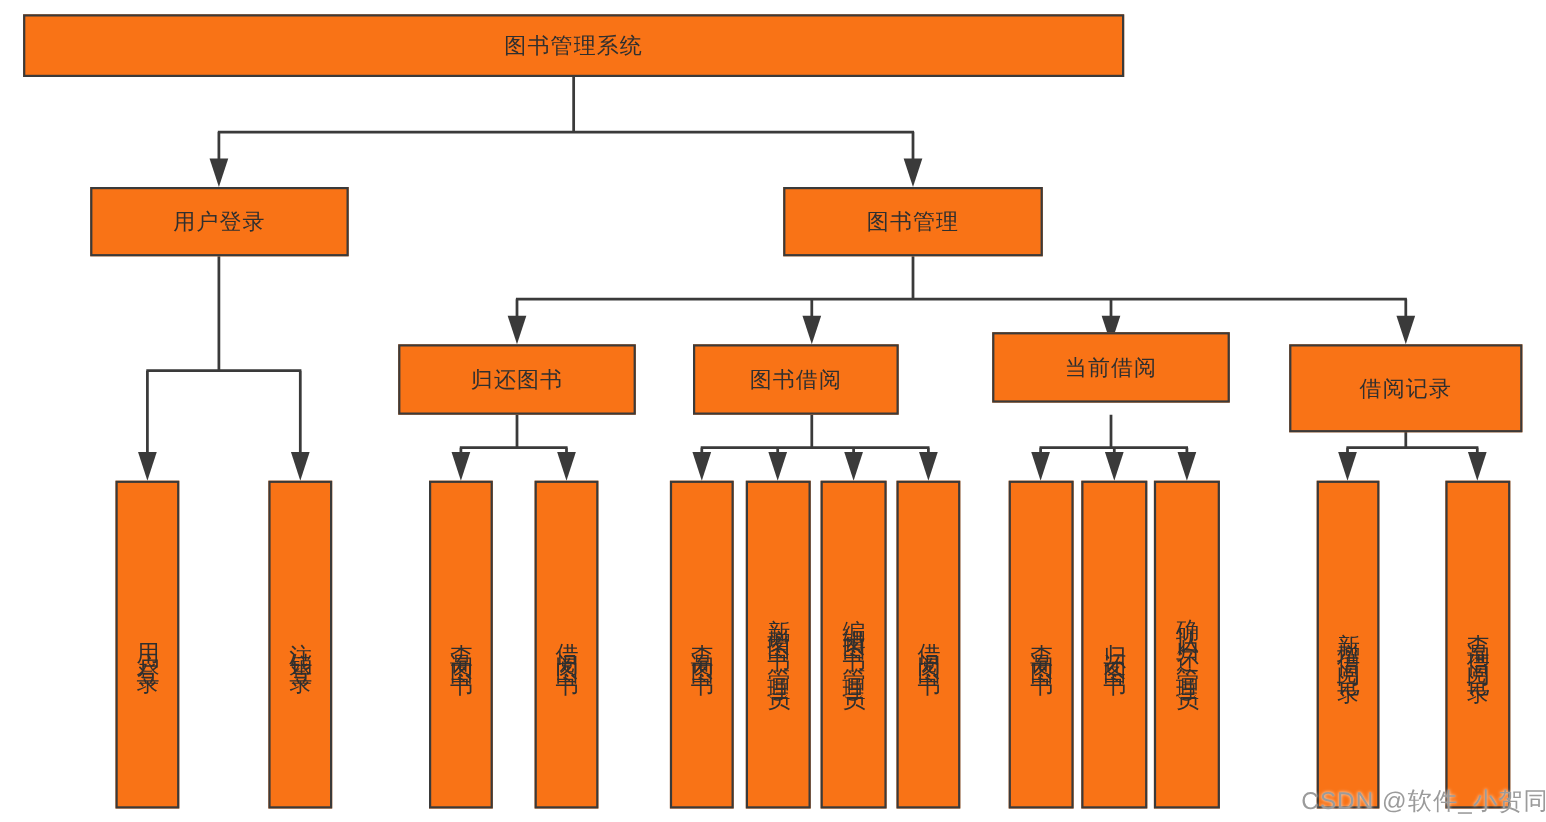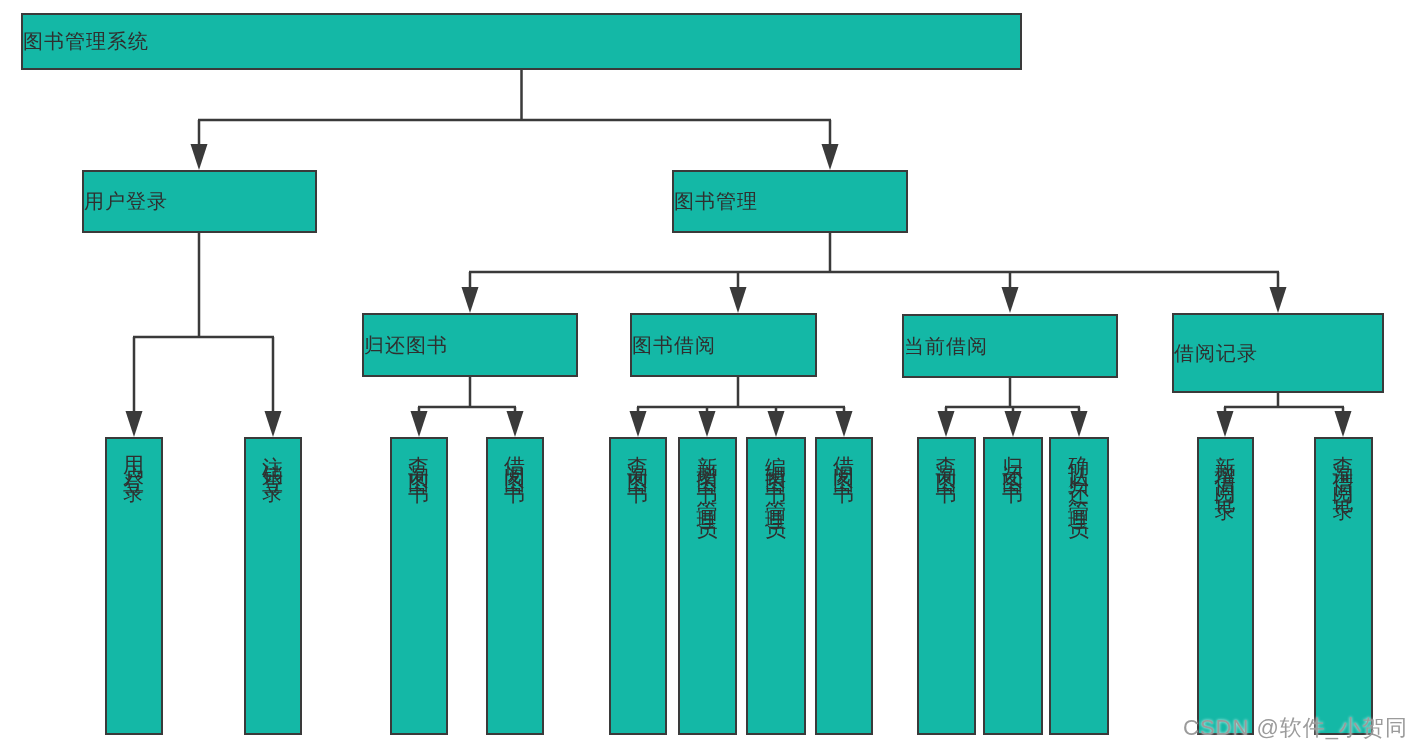--- a/index.html
+++ b/index.html
@@ -8,24 +8,24 @@
     width:1405px;height:747px;
     background:#ffffff;
     font-family:"Liberation Sans", sans-serif;
     overflow:hidden;
   }
   .wires{position:absolute;left:0;top:0;z-index:1;}
   .node{
     position:absolute;
     box-sizing:border-box;
     border:2.5px solid #3a3a3a;
-    background:#14b8a6;
+    background:#f97316;
     display:flex;
     align-items:center;
-    justify-content:flex-start;
+    justify-content:center;
     color:#2f2f2f;
     z-index:2;
   }
   .node.h{font-size:20px;letter-spacing:1px;}
   .node.v{
     writing-mode:vertical-rl;
     text-orientation:mixed;
     font-size:21px;
     letter-spacing:9px;
     line-height:1;
@@ -85,31 +85,31 @@
     </g>
   </svg>
 
   <div class="node h" style="left:21px;top:13px;width:1001px;height:57px">
     <span>图书管理系统</span>
   </div>
 
   <div class="node h" style="left:82px;top:170px;width:235px;height:63px">
     <span>用户登录</span>
   </div>
-  <div class="node h" style="left:672px;top:170px;width:236px;height:63px">
+  <div class="node h" style="left:712px;top:170px;width:236px;height:63px">
     <span>图书管理</span>
   </div>
 
   <div class="node h" style="left:362px;top:313px;width:216px;height:64px">
     <span>归还图书</span>
   </div>
   <div class="node h" style="left:630px;top:313px;width:187px;height:64px">
     <span>图书借阅</span>
   </div>
-  <div class="node h" style="left:902px;top:314px;width:216px;height:64px">
+  <div class="node h" style="left:902px;top:302px;width:216px;height:64px">
     <span>当前借阅</span>
   </div>
   <div class="node h" style="left:1172px;top:313px;width:212px;height:80px">
     <span>借阅记录</span>
   </div>
 
   <div class="node v" style="left:105px;top:437px;width:58px;height:298px">
     <span>用户登录</span>
   </div>
   <div class="node v" style="left:244px;top:437px;width:58px;height:298px">

